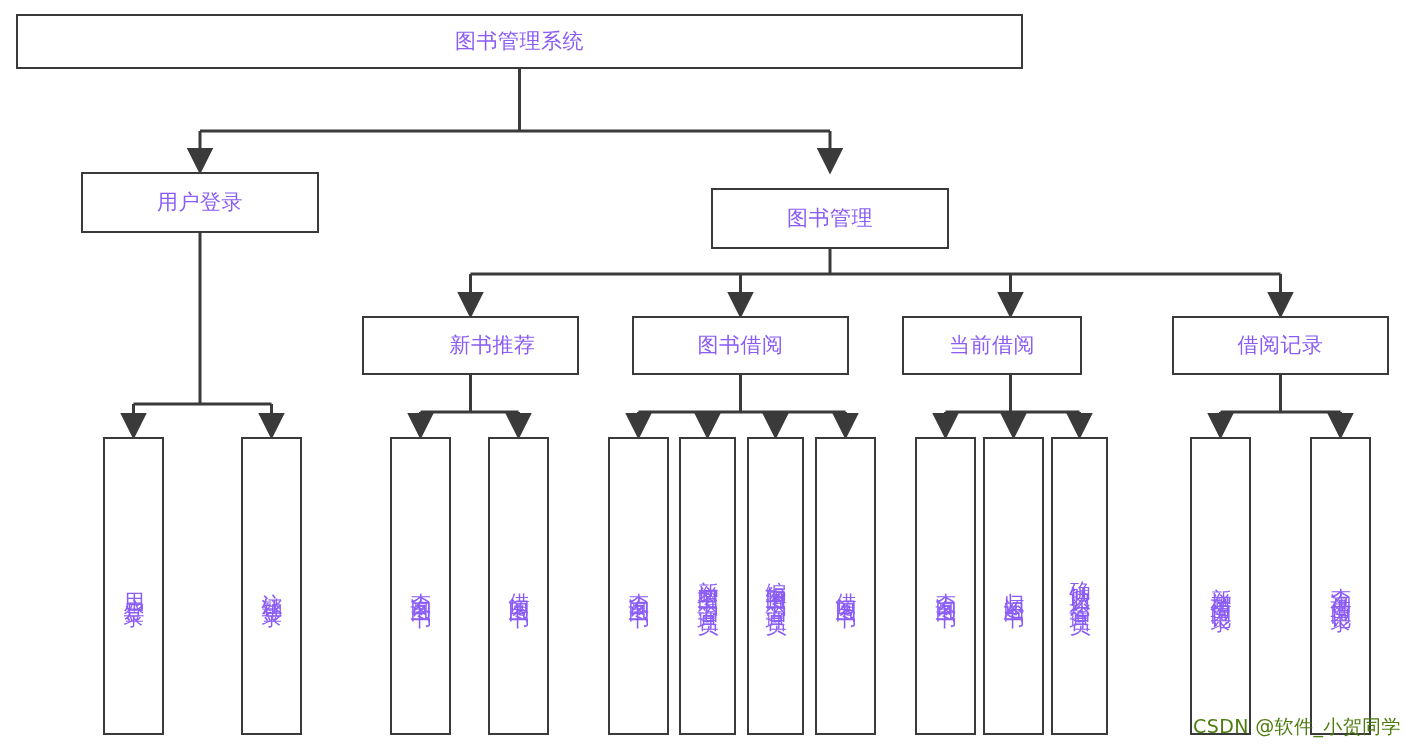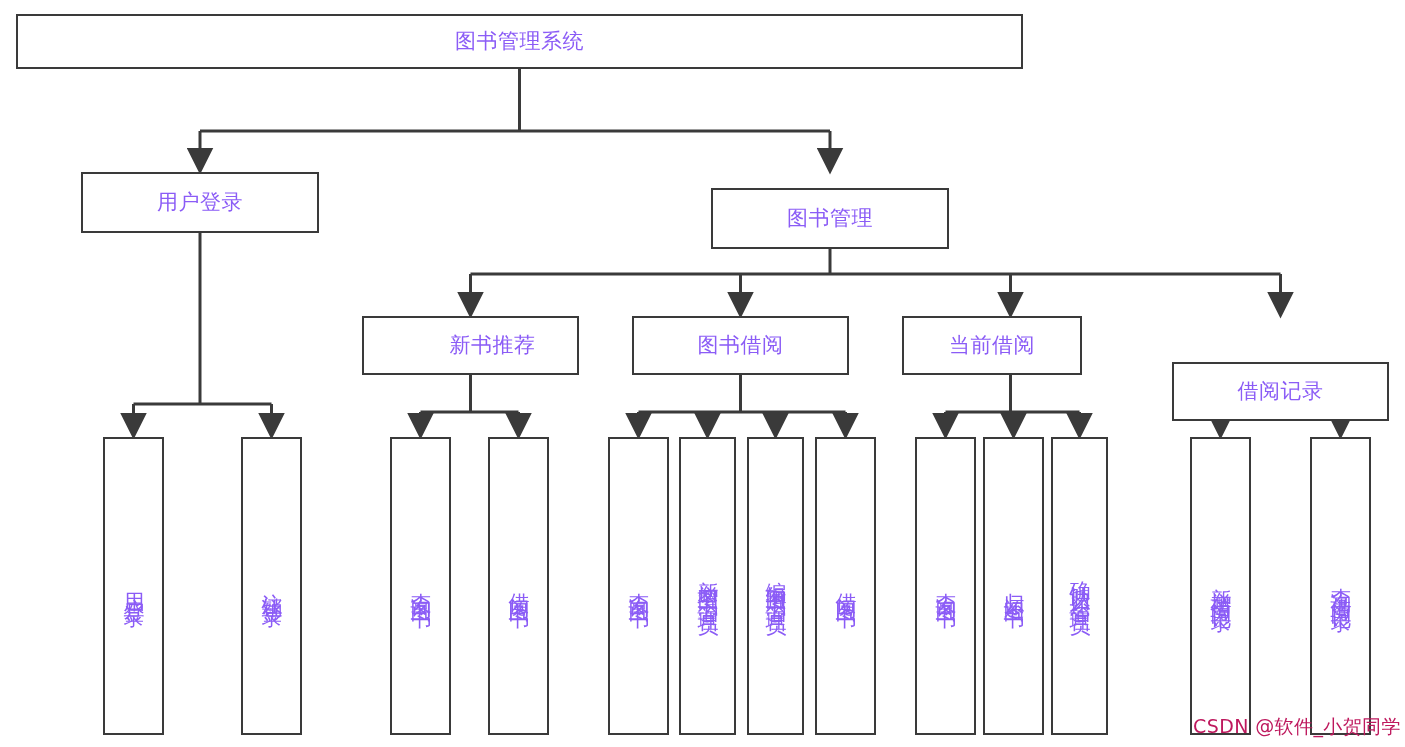--- a/index.html
+++ b/index.html
@@ -126,21 +126,21 @@
       </div>
       <div class="node horiz" style="left: 362px; top: 316px; width: 217px; height: 59px; padding-left: 44px;">
         <span class="label">新书推荐</span>
       </div>
       <div class="node horiz" style="left: 632px; top: 316px; width: 217px; height: 59px;">
         <span class="label">图书借阅</span>
       </div>
       <div class="node horiz" style="left: 902px; top: 316px; width: 180px; height: 59px;">
         <span class="label">当前借阅</span>
       </div>
-      <div class="node horiz" style="left: 1172px; top: 316px; width: 217px; height: 59px; margin-top: 46px;">
+      <div class="node horiz" style="left: 1172px; top: 316px; width: 217px; height: 59px;">
         <span class="label">借阅记录</span>
       </div>
       <div class="node vert" style="left: 103px; top: 437px; width: 61px; height: 298px;">
         <span class="label">用户登录</span>
       </div>
       <div class="node vert" style="left: 241px; top: 437px; width: 61px; height: 298px;">
         <span class="label">注销登录</span>
       </div>
       <div class="node vert" style="left: 390px; top: 437px; width: 61px; height: 298px;">
         <span class="label">查询图书</span>
@@ -170,15 +170,15 @@
         <span class="label">确认归还（管理员）</span>
       </div>
       <div class="node vert" style="left: 1190px; top: 437px; width: 61px; height: 298px;">
         <span class="label">新增借阅记录</span>
       </div>
       <div class="node vert" style="left: 1310px; top: 437px; width: 61px; height: 298px;">
         <span class="label">查询借阅记录</span>
       </div>
     </div>
 
-  <div class="watermark" style="left: 1193px; top: 714px; color: #be185d;">CSDN @软件_小贺同学</div>
+  <div class="watermark" style="left: 1193px; top: 714px; color: #4d7c0f;">CSDN @软件_小贺同学</div>
 
 </div>
 
 </body></html>

